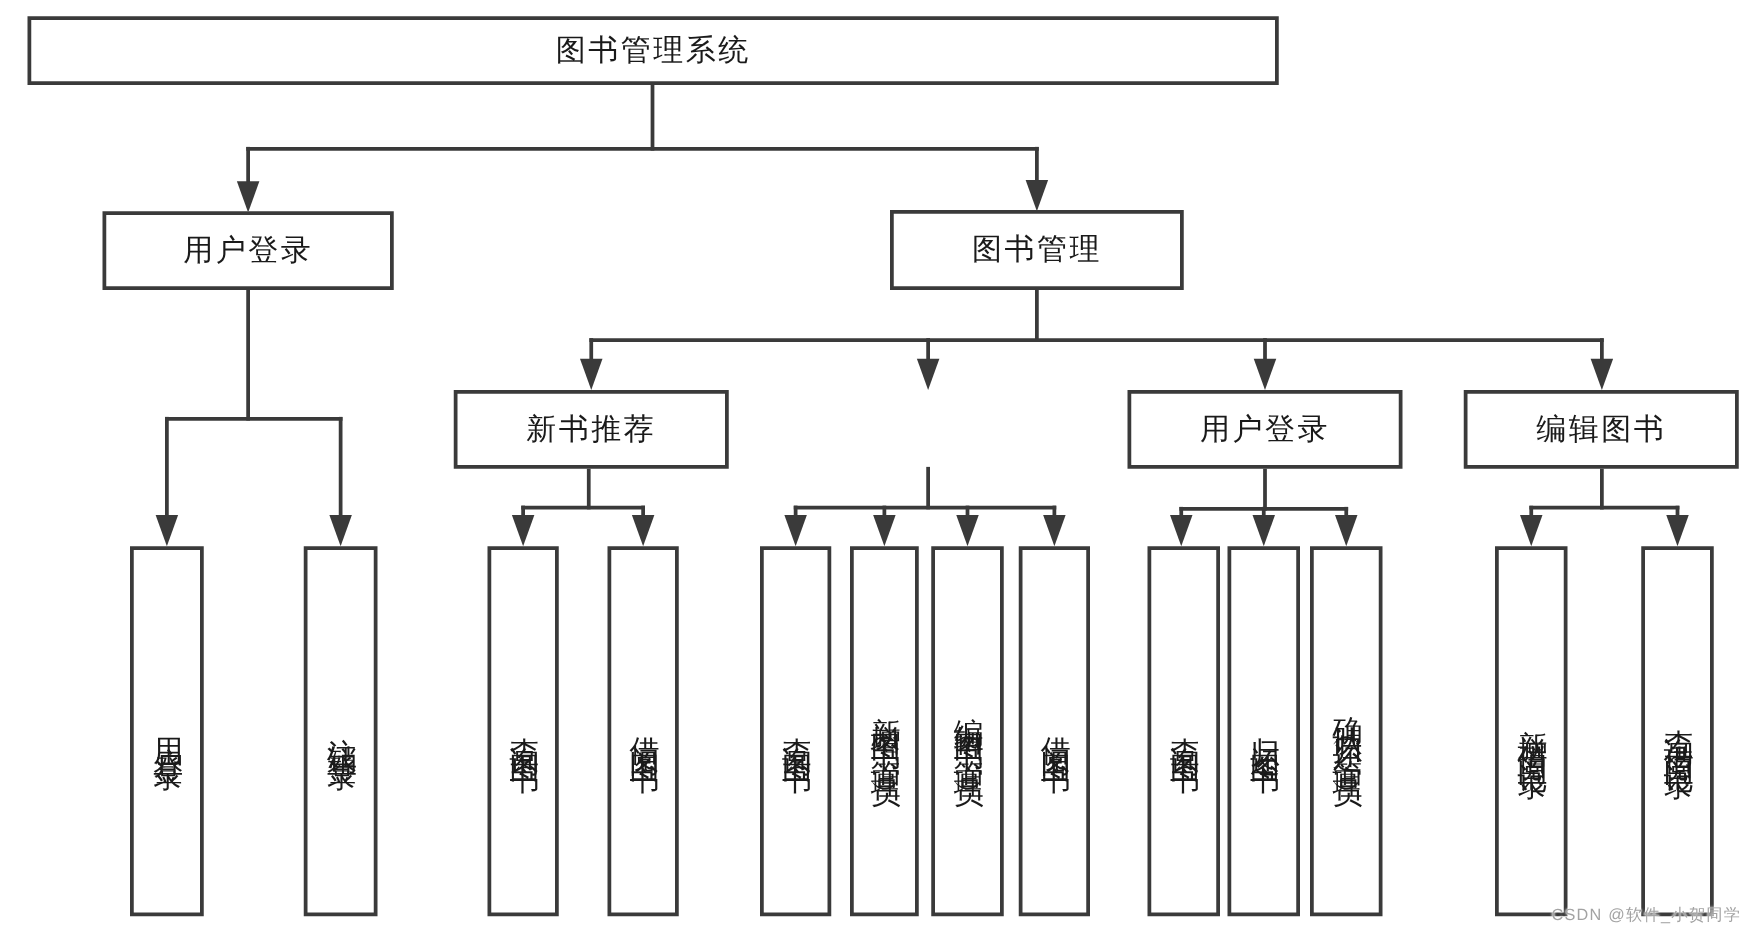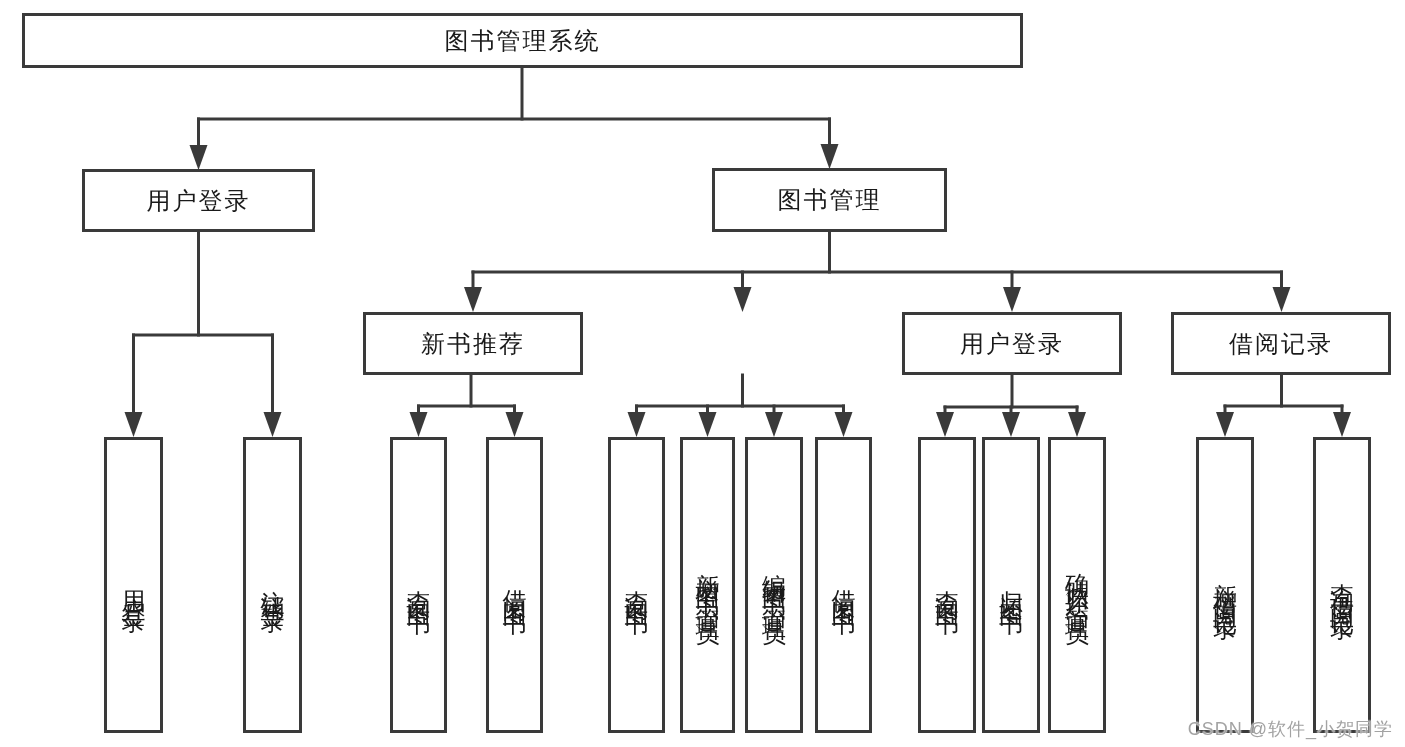--- a/index.html
+++ b/index.html
@@ -43,21 +43,21 @@
     text-orientation: mixed;
     letter-spacing: 7px;
     font-size: 24px;
     line-height: 1;
     white-space: nowrap;
   }
   .watermark {
     position: absolute;
     right: 12px;
     bottom: 6px;
-    font-size: 18px;
+    font-size: 13px;
     color: #a3a3a3;
     letter-spacing: 1px;
     z-index: 5;
     text-shadow: 0 0 2px #ffffff, 0 0 2px #ffffff;
     white-space: nowrap;
   }
 </style>
 </head>
 <body>
 
@@ -150,21 +150,21 @@
     <span>图书管理</span>
   </div>
 
   <div class="box l3" style="left:363px">
     <span>新书推荐</span>
   </div>
   <div class="box l3" style="left:902px">
     <span>用户登录</span>
   </div>
   <div class="box l3" style="left:1171px">
-    <span>借阅记录</span>
+    <span>编辑图书</span>
   </div>
 
   <div class="box leaf" style="left:104px;width:59px">
     <span class="vtext">用户登录</span>
   </div>
   <div class="box leaf" style="left:243px;width:59px">
     <span class="vtext">注销登录</span>
   </div>
 
   <div class="box leaf" style="left:390px;width:57px">

